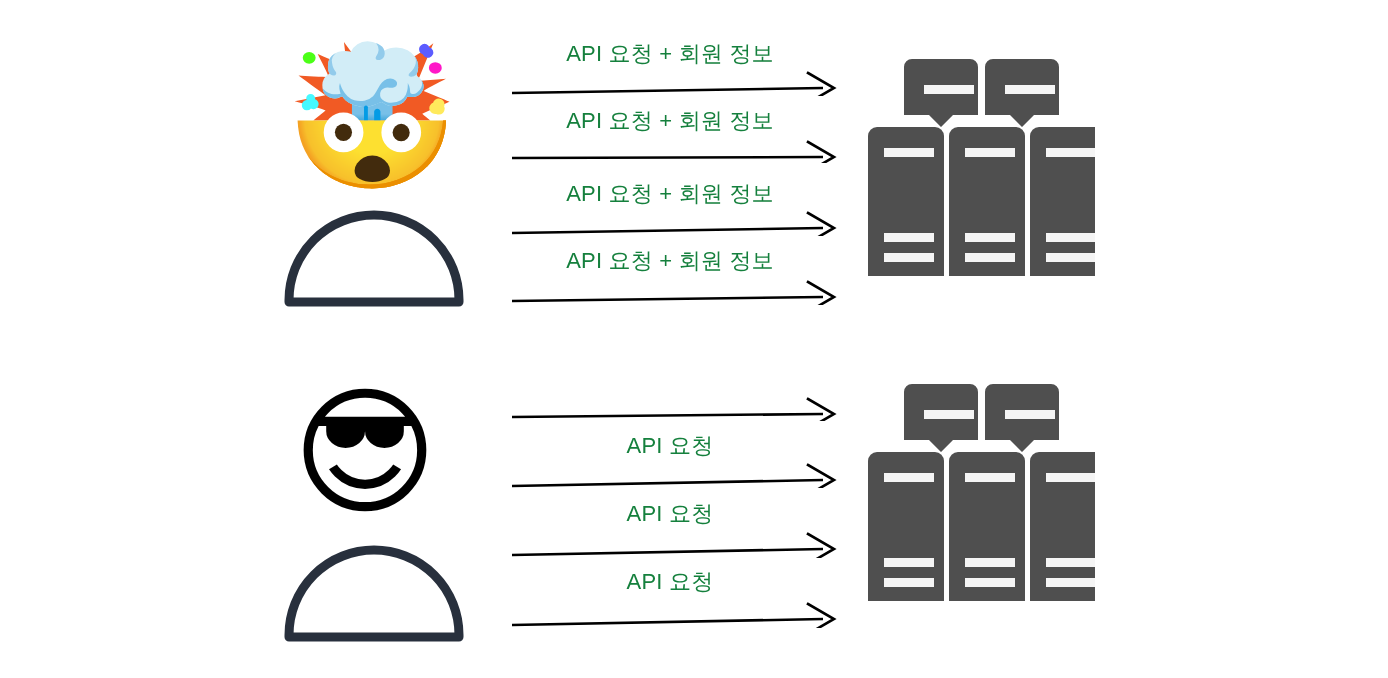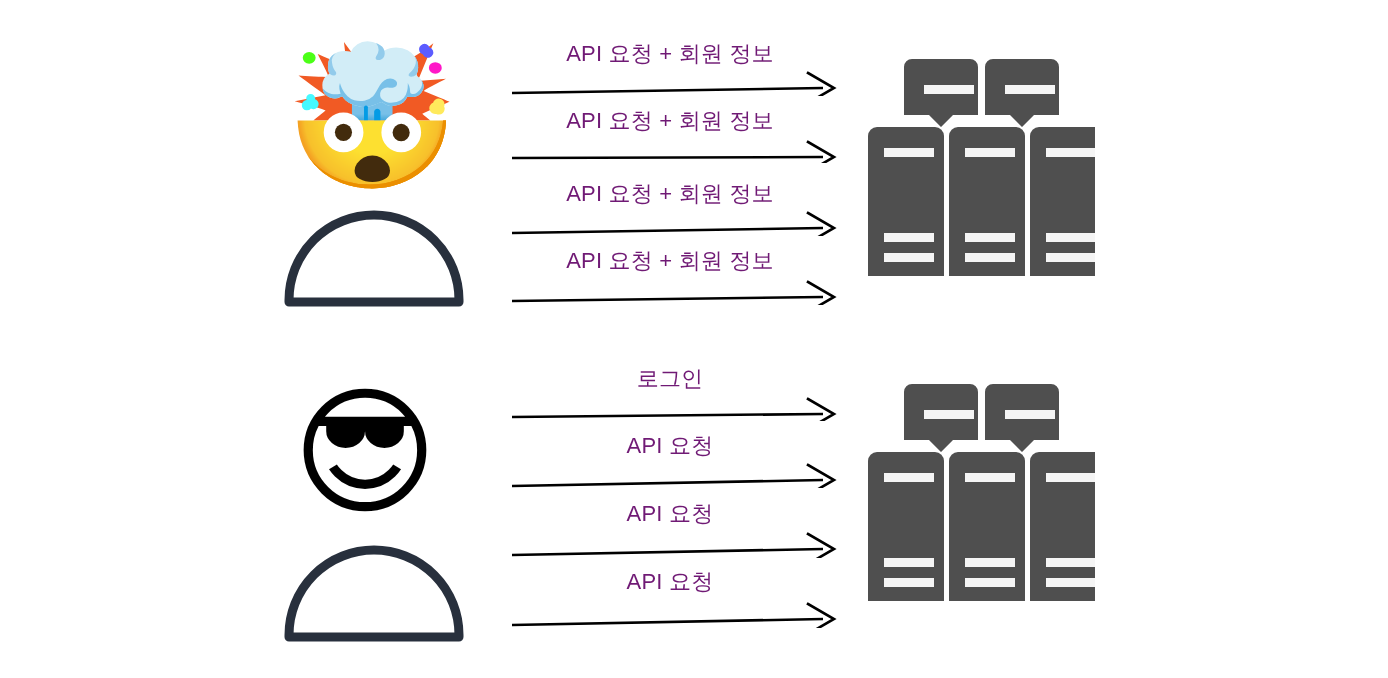--- a/index.html
+++ b/index.html
@@ -47,21 +47,21 @@
     height: 56px;
   }
   .flow-label {
     position: absolute;
     left: 0;
     top: 0;
     width: 100%;
     text-align: center;
     font-size: 22px;
     line-height: 28px;
-    color: #701a75;
+    color: #15803d;
     letter-spacing: 0.2px;
     white-space: nowrap;
   }
   .flow-arrow {
     position: absolute;
     left: 0;
     top: 26px;
   }
 
   
@@ -150,21 +150,20 @@
   <div class="section">
 
     <div class="actor" style="left:285px; top:373px; width:170px; height:260px;">
       <div class="actor-head">😎</div>
       <svg class="actor-body" style="left:-6px; top:150px;" width="190" height="120" viewBox="0 0 190 120">
         <path d="M 10 112 A 85 85 0 0 1 180 112 L 180 114 L 10 114 Z" fill="#ffffff" stroke="#28303d" stroke-width="9" stroke-linejoin="round"></path>
       </svg>
     </div>
 
     <div class="flow-row" style="left:500px; top:365px; width:340px;">
-      <div class="flow-label">로그인</div>
       <svg class="flow-arrow" width="340" height="30" viewBox="0 0 340 30">
         <path d="M 12 26 L 323 23" stroke="#000000" stroke-width="2.6" fill="none"></path>
         <path d="M 308 8 L 334 23 L 308 38" stroke="#000000" stroke-width="2.6" fill="none" stroke-linecap="square" stroke-linejoin="miter"></path>
       </svg>
     </div>
 
     <div class="flow-row" style="left:500px; top:432px; width:340px;">
       <div class="flow-label">API 요청</div>
       <svg class="flow-arrow" width="340" height="30" viewBox="0 0 340 30">
         <path d="M 12 28 L 323 22" stroke="#000000" stroke-width="2.6" fill="none"></path>

